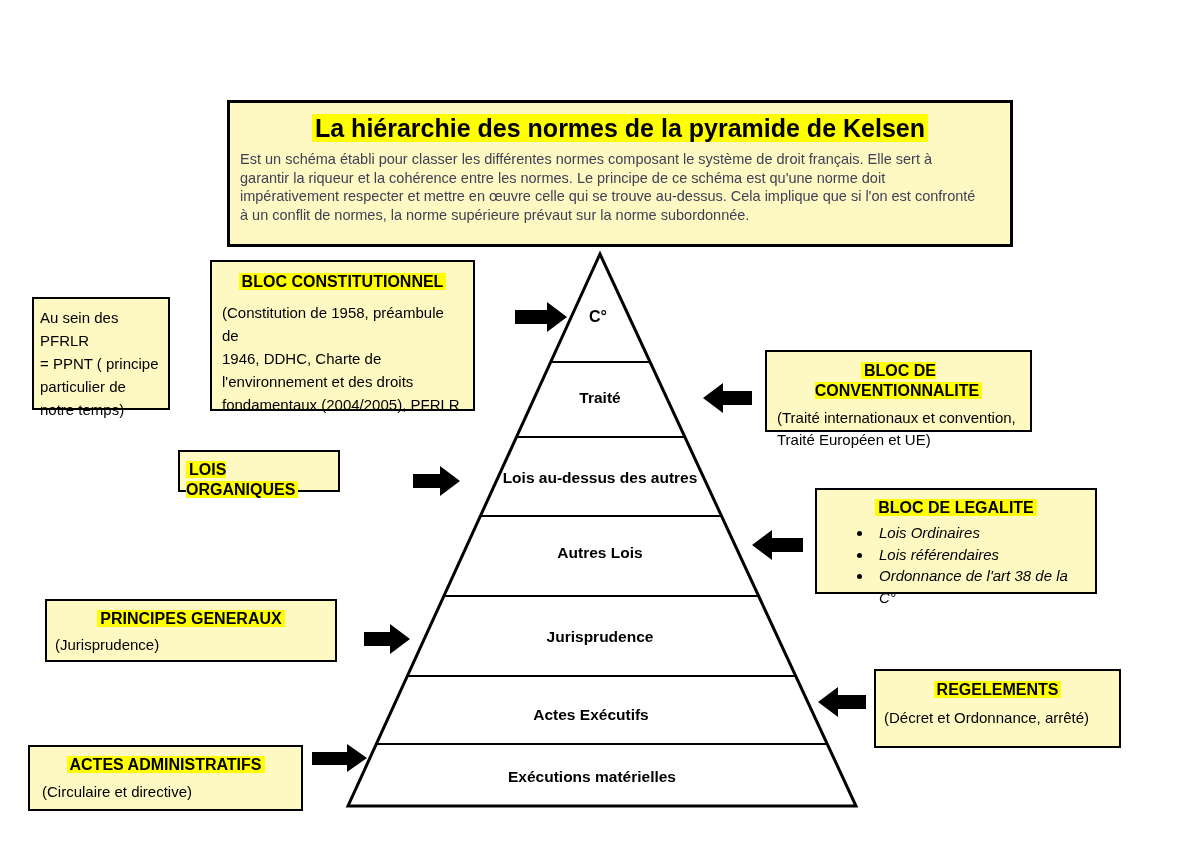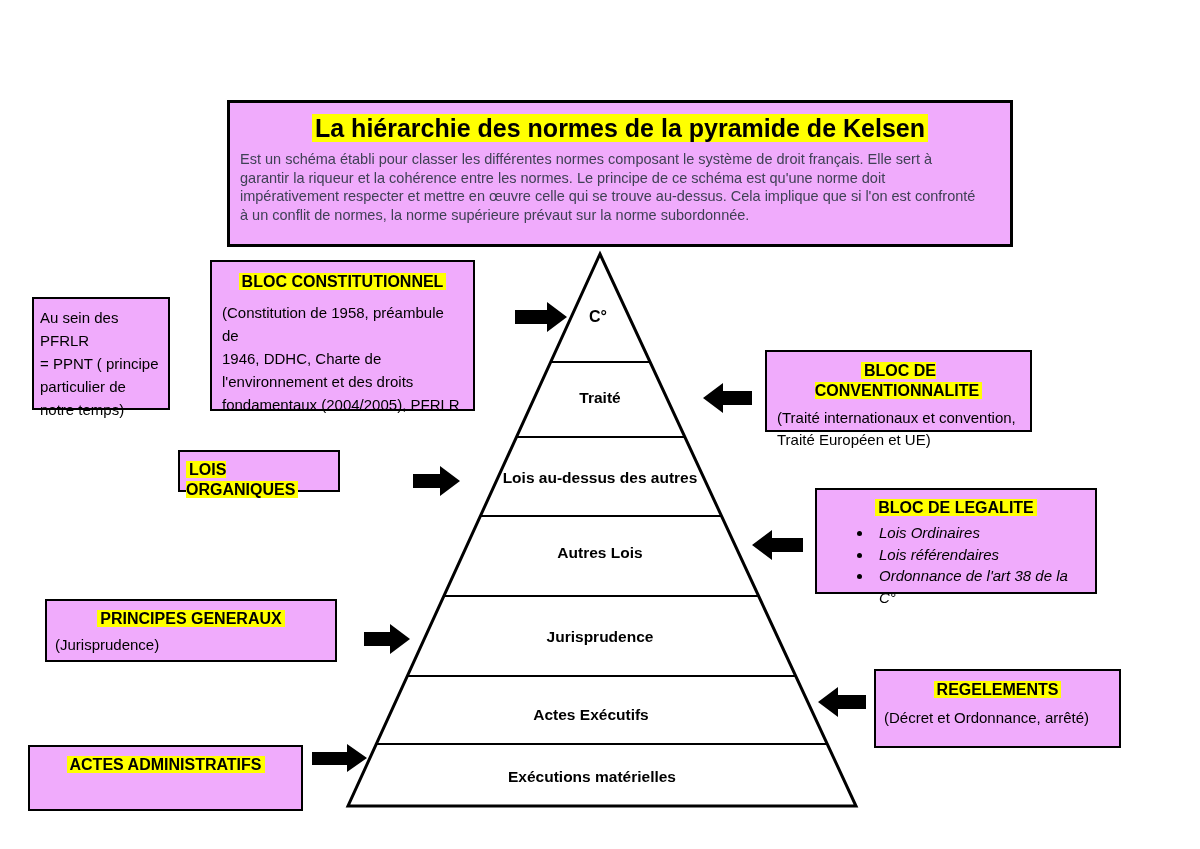--- a/index.html
+++ b/index.html
@@ -2,21 +2,21 @@
 <html lang="fr"><head>
 <meta charset="utf-8">
 <style>
   html,body{margin:0;padding:0;background:#ffffff;}
   .canvas{
     position:relative;width:1200px;height:849px;background:#ffffff;overflow:hidden;
     font-family:"Liberation Sans", sans-serif;color:#000;
   }
   .abs{position:absolute;}
   .box{
-    position:absolute;background:#f0abfc;border:2px solid #000;box-sizing:border-box;
+    position:absolute;background:#fef9c3;border:2px solid #000;box-sizing:border-box;
   }
   .hl{background:#ffff00;padding:0 3px;}
   .hdr{font-weight:bold;font-size:16px;line-height:20px;}
   .hdr-center{text-align:center;}
   .body-txt{font-size:15px;line-height:23px;white-space:pre-line;}
   .title-box{
     left:227px;top:100px;width:786px;height:147px;border-width:3px;
   }
   .main-title{
     margin:10px 0 0 0;text-align:center;font-size:25px;font-weight:bold;line-height:30px;
@@ -99,20 +99,21 @@
     <div class="hdr hdr-center"><span class="hl">PRINCIPES GENERAUX</span></div>
     <div class="body-txt" style="margin-top:4px;">(Jurisprudence)</div>
   </div>
 
   <div class="box" style="left:178px;top:450px;width:162px;height:42px;padding:8px 6px;">
     <div class="hdr"><span class="hl">LOIS ORGANIQUES</span></div>
   </div>
 
   <div class="box" style="left:28px;top:745px;width:275px;height:66px;padding:8px 12px;">
     <div class="hdr hdr-center"><span class="hl">ACTES ADMINISTRATIFS</span></div>
+    <div class="body-txt" style="margin-top:5px;">(Circulaire et directive)</div>
   </div>
 
   <div class="box" style="left:765px;top:350px;width:267px;height:82px;padding:9px 10px;">
     <div class="hdr hdr-center"><span class="hl">BLOC DE CONVENTIONNALITE</span></div>
     <div class="body-txt" style="margin-top:6px;line-height:22px;">(Traité internationaux et convention,
 Traité Européen et UE)</div>
   </div>
 
   <div class="box" style="left:815px;top:488px;width:282px;height:106px;padding:8px 8px;">
     <div class="hdr hdr-center"><span class="hl">BLOC DE LEGALITE</span></div>

